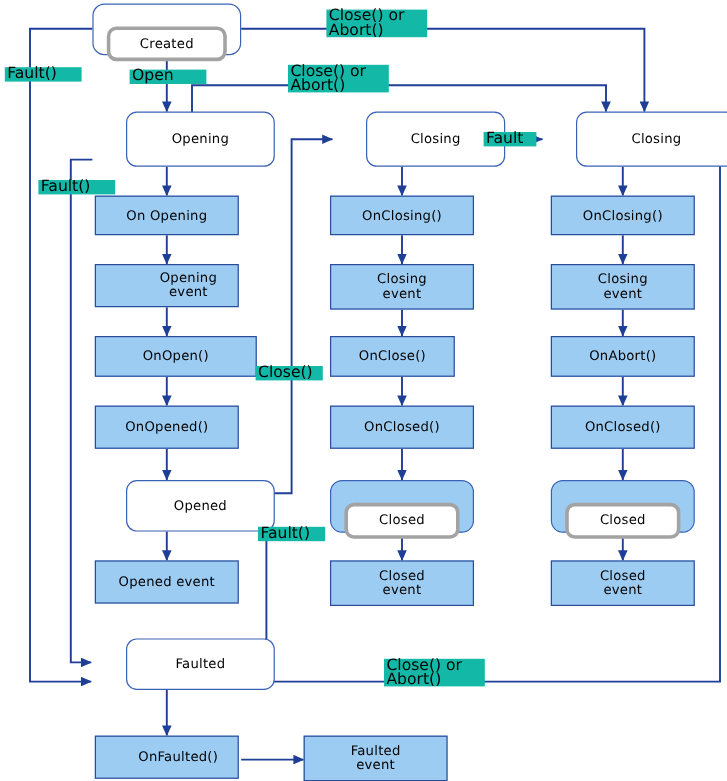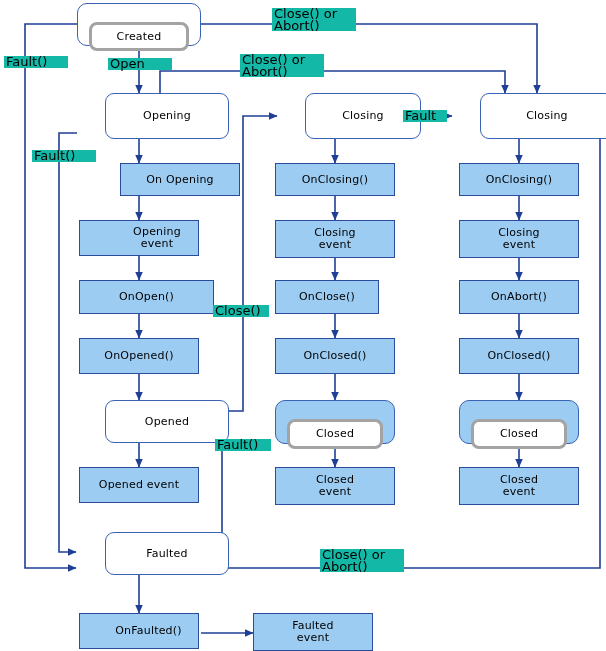--- a/index.html
+++ b/index.html
@@ -146,21 +146,21 @@
   <div class="node composite white-shell" style="left:77px; top:3px; width:124px; height:43px;">
     <div class="inner">Created</div>
   </div>
 
   <div class="node state" style="left:77px; top:93px; width:124px; height:46px;">Opening</div>
 
   <div class="node state" style="left:277px; top:93px; width:116px; height:46px;">Closing</div>
 
   <div class="node state" style="left:452px; top:93px; width:134px; height:46px;">Closing</div>
 
-  <div class="node action" style="left:79px; top:163px; width:120px; height:33px;margin-left:41px;">On Opening</div>
+  <div class="node action" style="left:79px; top:163px; width:120px; height:33px;">On Opening</div>
 
   <div class="node action" style="left:79px; top:220px; width:120px; height:36px;padding-left:36px;">Opening event</div>
 
   <div class="node action" style="left:79px; top:280px; width:135px; height:34px;">OnOpen()</div>
 
   <div class="node action" style="left:79px; top:338px; width:120px; height:36px;">OnOpened()</div>
 
   <div class="node state" style="left:77px; top:400px; width:124px; height:43px;">Opened</div>
 
   <div class="node action" style="left:79px; top:467px; width:120px; height:36px;">Opened event</div>

